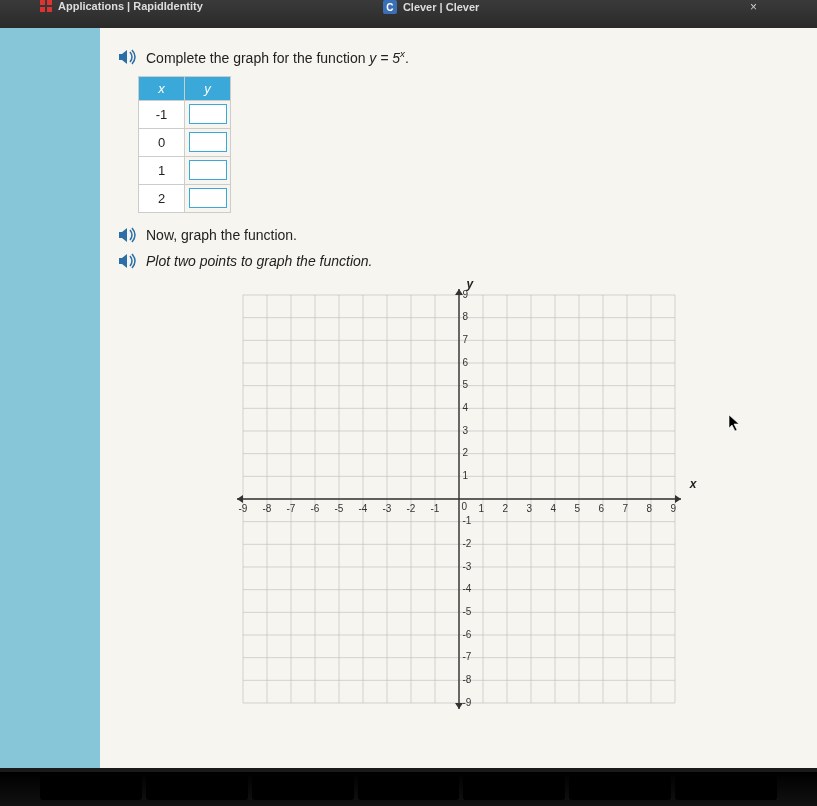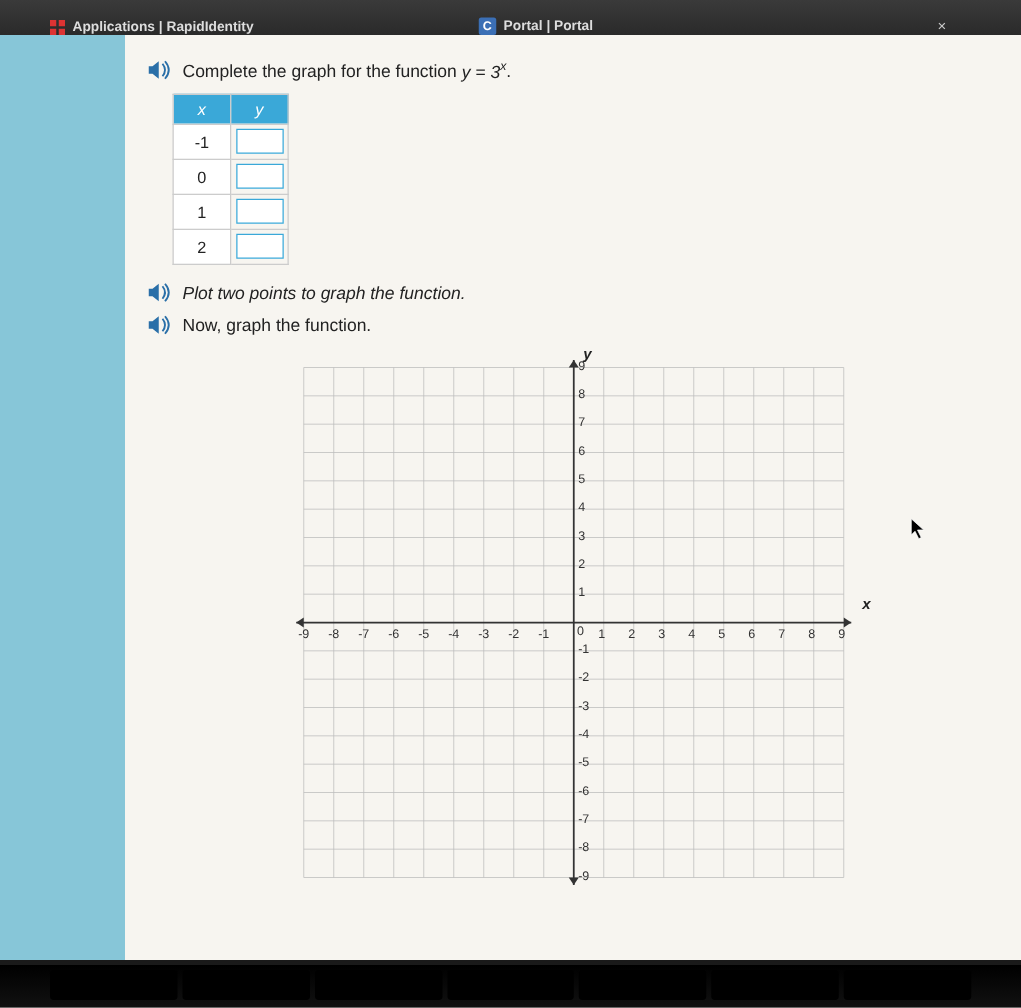--- a/index.html
+++ b/index.html
@@ -8,21 +8,21 @@
     background: #1a1a1a;
     width: 817px;
     height: 806px;
     overflow: hidden;
     position: relative;
   }
   .browser-tabs {
     height: 28px;
     background: linear-gradient(#3a3a3a,#2a2a2a);
     display: flex;
-    align-items: flex-end;
+    align-items: flex-start;
     padding: 0 40px;
     gap: 180px;
   }
   .tab {
     display: flex;
     align-items: center;
     gap: 6px;
     color: #ddd;
     font-size: 11px;
     font-weight: bold;
@@ -108,40 +108,40 @@
           <rect x="0" y="0" width="5" height="5" fill="#d33"></rect>
           <rect x="7" y="0" width="5" height="5" fill="#d33"></rect>
           <rect x="0" y="7" width="5" height="5" fill="#d33"></rect>
           <rect x="7" y="7" width="5" height="5" fill="#d33"></rect>
         </svg>
     </span>
     <span>Applications | RapidIdentity</span>
   </div>
   <div class="tab">
     <span class="tab-icon-clever">C</span>
-    <span>Portal | Portal</span>
+    <span>Clever | Clever</span>
   </div>
   <span class="tab-close">×</span>
 </div>
 
 <div class="page-wrap">
   <div class="left-stripe"></div>
 
   <div class="content">
 
     <div class="instr">
       <span class="speaker">
         <svg viewBox="0 0 20 16">
             <path d="M1 5 h3 l5 -4 v14 l-5 -4 h-3 z" fill="#2a6fa8"></path>
             <path d="M12 3 q4 5 0 10" stroke="#2a6fa8" stroke-width="1.5" fill="none"></path>
             <path d="M14 1 q6 7 0 14" stroke="#2a6fa8" stroke-width="1.5" fill="none"></path>
           </svg>
       </span>
       <span class="instr-text">
-        <span>Complete the graph for the function </span><span class="fn"><span>y = 3</span><sup>x</sup></span><span>.</span>
+        <span>Complete the graph for the function </span><span class="fn"><span>y = 5</span><sup>x</sup></span><span>.</span>
       </span>
     </div>
 
     <table class="xy">
       <tbody>
           <tr>
         <th>x</th>
         <th>y</th>
       </tr>
       <tr>
@@ -164,32 +164,32 @@
       </table>
 
     <div class="instr">
       <span class="speaker">
         <svg viewBox="0 0 20 16">
             <path d="M1 5 h3 l5 -4 v14 l-5 -4 h-3 z" fill="#2a6fa8"></path>
             <path d="M12 3 q4 5 0 10" stroke="#2a6fa8" stroke-width="1.5" fill="none"></path>
             <path d="M14 1 q6 7 0 14" stroke="#2a6fa8" stroke-width="1.5" fill="none"></path>
           </svg>
       </span>
-      <span class="instr-text"><i>Plot two points to graph the function.</i></span>
+      <span class="instr-text">Now, graph the function.</span>
     </div>
 
     <div class="instr">
       <span class="speaker">
         <svg viewBox="0 0 20 16">
             <path d="M1 5 h3 l5 -4 v14 l-5 -4 h-3 z" fill="#2a6fa8"></path>
             <path d="M12 3 q4 5 0 10" stroke="#2a6fa8" stroke-width="1.5" fill="none"></path>
             <path d="M14 1 q6 7 0 14" stroke="#2a6fa8" stroke-width="1.5" fill="none"></path>
           </svg>
       </span>
-      <span class="instr-text">Now, graph the function.</span>
+      <span class="instr-text"><i>Plot two points to graph the function.</i></span>
     </div>
 
     <div class="graph-wrap">
       <div class="graph">
         <span class="axis-label-y">y</span>
         <span class="axis-label-x">x</span>
         <svg id="grid-svg" width="464" height="440">
             <line x1="16" y1="16" x2="16" y2="424" stroke="#bbb" stroke-width="0.6"></line>
             <line x1="40" y1="16" x2="40" y2="424" stroke="#bbb" stroke-width="0.6"></line>
             <line x1="64" y1="16" x2="64" y2="424" stroke="#bbb" stroke-width="0.6"></line>

